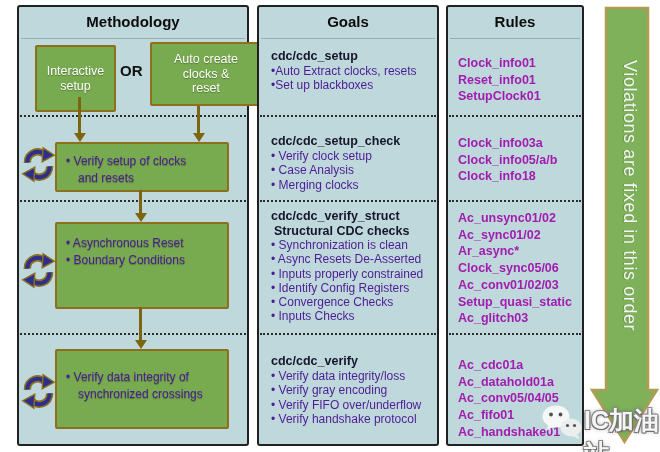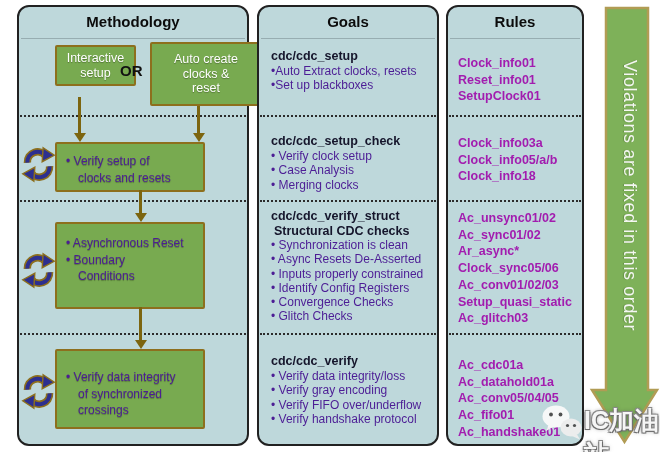--- a/index.html
+++ b/index.html
@@ -1,37 +1,37 @@
 <!DOCTYPE html>
 <html><head>
 <meta charset="utf-8">
 <style>
   html,body{margin:0;padding:0;background:#ffffff;}
   #stage{position:relative;width:660px;height:452px;background:#ffffff;overflow:hidden;
          font-family:"Liberation Sans",sans-serif;}
   .panel{position:absolute;top:5px;height:441px;background:#bed8db;border:2px solid #212121;
-         border-radius:12px;box-sizing:border-box;}
+         border-radius:3px;box-sizing:border-box;}
   #panel-methodology{left:17px;width:232px;}
   #panel-goals{left:257px;width:182px;}
   #panel-rules{left:446px;width:138px;}
   .panel-title{position:absolute;top:6px;left:0;right:0;text-align:center;font-weight:bold;
                font-size:15px;color:#0b0b0b;}
   .title-rule{position:absolute;top:31px;left:2px;right:2px;border-top:1px solid rgba(80,95,100,.35);}
   .divider{position:absolute;left:1px;right:1px;border-top:2px dotted #2b2b2b;}
   .div-1{top:108px}.div-2{top:193px}.div-3{top:326px}
 
   
   .setup-box{position:absolute;background:#78aa50;border:2px solid #8d6f1d;border-radius:2px;
              color:#fff;font-size:12.5px;display:flex;align-items:center;justify-content:center;
              text-align:center;box-sizing:border-box;text-shadow:0 1px 1px rgba(0,0,0,.3);}
   .pre{white-space:pre-line;line-height:14.5px;}
-  #box-interactive{left:16px;top:38px;width:81px;height:41px;margin-left:20px;}
+  #box-interactive{left:16px;top:38px;width:81px;height:67px;}
   #box-auto{left:131px;top:35px;width:112px;height:64px;}
   #or-label{position:absolute;left:101px;top:55px;font-weight:bold;font-size:15px;color:#111;}
-  .step-box{position:absolute;left:36px;width:150px;background:#78aa50;border:2px solid #8d6f1d;
+  .step-box{position:absolute;left:36px;width:174px;background:#78aa50;border:2px solid #8d6f1d;
             border-radius:2px;color:#fff;font-size:12.5px;box-sizing:border-box;
             padding:9px 19px 4px 9px;text-shadow:0 1px 1px rgba(0,0,0,.3);}
   #step1{top:135px;height:50px;}
   #step2{top:215px;height:87px;padding-top:11px;}
   #step3{top:342px;height:80px;padding-top:18px;}
   .step-box .li{padding-left:12px;text-indent:-12px;line-height:16.5px;}
 
   .vline{position:absolute;width:3px;background:#7c650f;}
   #lineA{left:59px;top:90px;height:38px;}
   #lineB{left:178px;top:99px;height:29px;}
@@ -186,21 +186,21 @@
     </div>
     <div class="g-section" id="gsec3">
       <div class="g-heading">cdc/cdc_verify_struct</div>
       <div class="g-sub">Structural CDC checks</div>
       <div class="g-bullets">
           <div>• Synchronization is clean</div>
           <div>• Async Resets De-Asserted</div>
           <div>• Inputs properly constrained</div>
           <div>• Identify Config Registers</div>
           <div>• Convergence Checks</div>
-          <div>• Glitch Checks</div>
+          <div>• Inputs Checks</div>
         </div>
     </div>
     <div class="g-section" id="gsec4">
       <div class="g-heading">cdc/cdc_verify</div>
       <div class="g-bullets">
           <div>• Verify data integrity/loss</div>
           <div>• Verify gray encoding</div>
           <div>• Verify FIFO over/underflow</div>
           <div>• Verify handshake protocol</div>
         </div>

